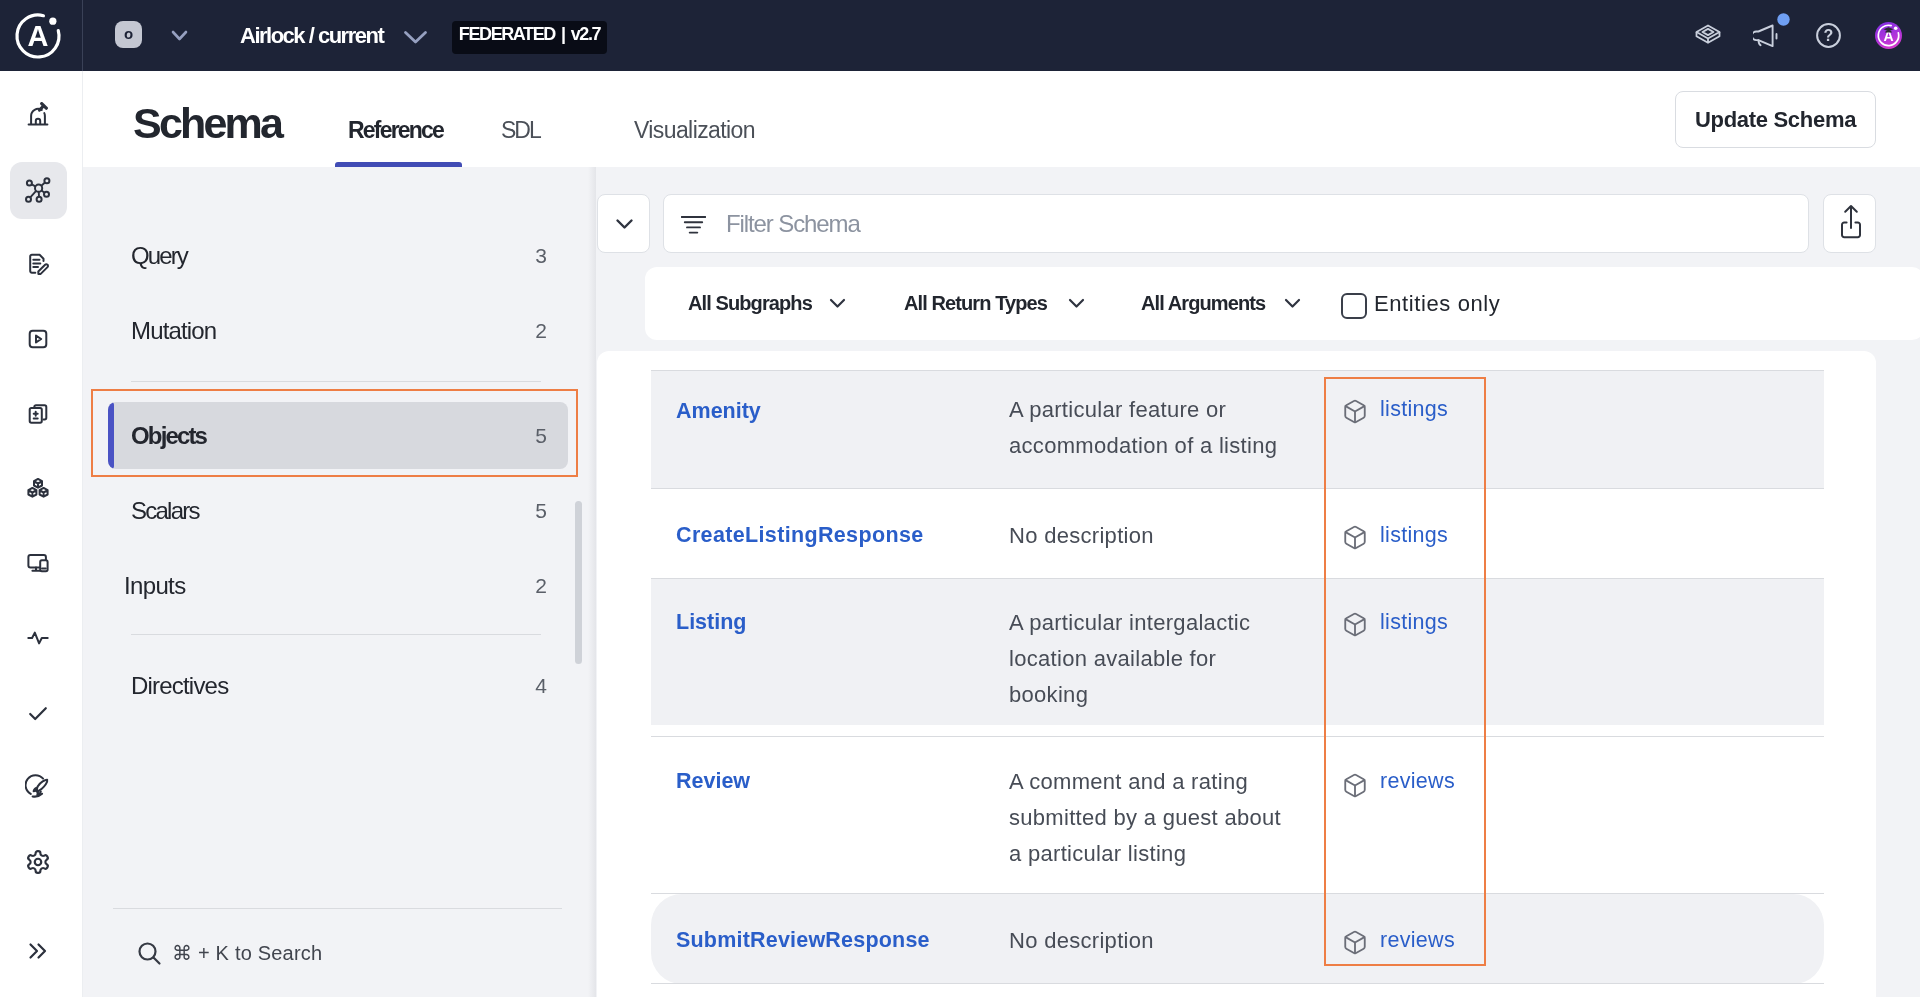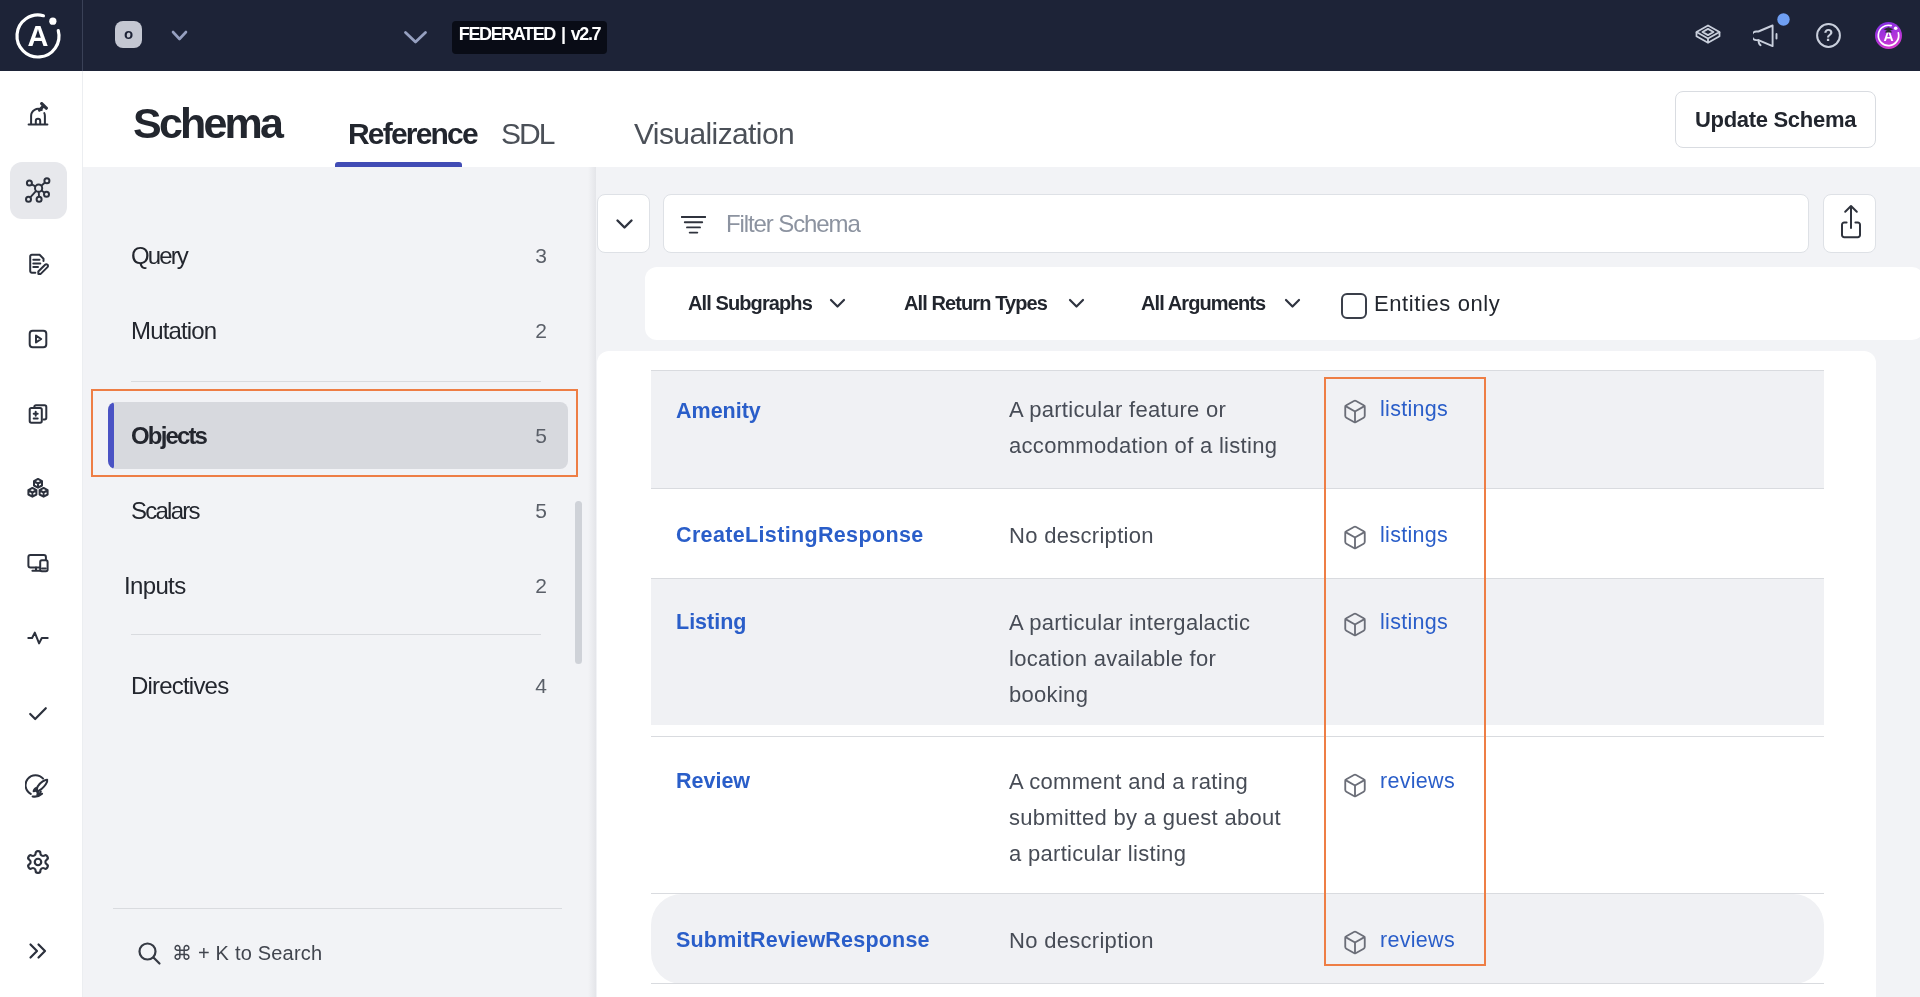--- a/index.html
+++ b/index.html
@@ -11,21 +11,21 @@
 #obadge { position:absolute; left:115px; top:21px; width:27px; height:27px; border-radius:8px; background:#c4c7d2; color:#1d2337; font-size:15px; font-weight:bold; text-align:center; line-height:26px; }
 #graphname { position:absolute; left:240px; top:0; height:71px; line-height:71px; color:#ffffff; font-size:22px; font-weight:bold; letter-spacing:-1.5px; }
 #fedbadge { position:absolute; left:452px; top:21px; width:155px; height:33px; border-radius:4px; background:#090c16; color:#fff; font-size:18px; font-weight:bold; line-height:27px; letter-spacing:-1.4px; word-spacing:2.5px; text-align:center; }
 
 #sidebar { position:absolute; left:0; top:71px; width:83px; height:926px; background:#ffffff; border-right:1px solid #eceef1; }
 #selbg { position:absolute; left:10px; top:91px; width:57px; height:57px; background:#e7e8ec; border-radius:12px; }
 .sicon { position:absolute; left:25px; width:26px; height:26px; stroke:#2c313d; fill:none; stroke-width:2; stroke-linecap:round; stroke-linejoin:round; }
 
 #header { position:absolute; left:83px; top:71px; width:1837px; height:96px; background:#ffffff; }
 #header h1 { position:absolute; left:50px; top:28px; font-size:43px; font-weight:bold; color:#22262e; letter-spacing:-2.8px; }
-.tab { position:absolute; top:46px; font-size:30px; color:#4b5058; }
+.tab { position:absolute; top:46px; font-size:23px; color:#4b5058; }
 #tab-ref { left:265px; font-weight:bold; color:#22262e; letter-spacing:-1.8px; }
 #tab-sdl { left:418px; letter-spacing:-2px; }
 #tab-vis { left:551px; letter-spacing:-0.6px; }
 #tabline { position:absolute; left:252px; top:91px; width:127px; height:5px; background:#414cb5; border-radius:3px 3px 0 0; }
 #updbtn { position:absolute; left:1592px; top:20px; width:201px; height:57px; background:#fff; border:1px solid #d9dce1; border-radius:8px; font-size:22px; font-weight:bold; color:#22262e; text-align:center; line-height:55px; letter-spacing:-0.3px; }
 
 .lpitem { position:absolute; left:108px; width:460px; height:67px; line-height:67px; font-size:24px; color:#23262e; }
 .lpitem .lbl { margin-left:23px; }
 .lpitem .cnt { position:absolute; right:21px; top:0; font-size:21px; color:#5a5f68; letter-spacing:0; }
 .lpdiv { position:absolute; height:1px; background:#d9dbdf; }
@@ -54,20 +54,21 @@
   <div class="vsep"></div>
   <svg style="position:absolute;left:13px;top:11px;" width="50" height="50" viewBox="0 0 50 50">
     <path d="M 45.28 19.57 A 21 21 0 1 1 30.43 4.72" fill="none" stroke="#ffffff" stroke-width="3.2" stroke-linecap="round"></path>
     <circle cx="39.85" cy="10.15" r="3.6" fill="#ffffff"></circle>
     <text x="25" y="34.5" font-size="29" font-weight="bold" fill="#ffffff" text-anchor="middle" font-family="Liberation Sans, sans-serif">A</text>
   </svg>
   <div id="obadge">o</div>
   <svg style="position:absolute;left:171px;top:30px;" width="17" height="12" viewBox="0 0 17 12">
       <path d="M2 2 L8.5 9 L15 2" fill="none" stroke="#96a0c0" stroke-width="2.6" stroke-linecap="round" stroke-linejoin="round"></path>
     </svg>
+  <div id="graphname">Airlock / current</div>
   <svg style="position:absolute;left:403px;top:30px;" width="25" height="15" viewBox="0 0 25 15">
       <path d="M2.5 2.5 L12.5 12 L22.5 2.5" fill="none" stroke="#96a0c0" stroke-width="2.8" stroke-linecap="round" stroke-linejoin="round"></path>
     </svg>
   <div id="fedbadge">FEDERATED | v2.7</div>
   <svg style="position:absolute;left:1695px;top:23px;" width="26" height="25" viewBox="0 0 26 25" fill="none" stroke="#c9cfdc" stroke-width="1.8" stroke-linejoin="round">
     <path d="M13 2.5 L24.5 9 L13 15.5 L1.5 9 Z"></path>
     <path d="M7.5 9 L13 12.1 L18.5 9 L13 5.9 Z"></path>
     <path d="M1.5 9 V13.3 L13 19.8 L24.5 13.3 V9 M13 15.5 V19.8"></path>
   </svg>
   <svg style="position:absolute;left:1753px;top:23px;" width="30" height="27" viewBox="0 0 30 27" fill="none" stroke="#c9cfdc" stroke-width="1.9" stroke-linecap="round" stroke-linejoin="round">

